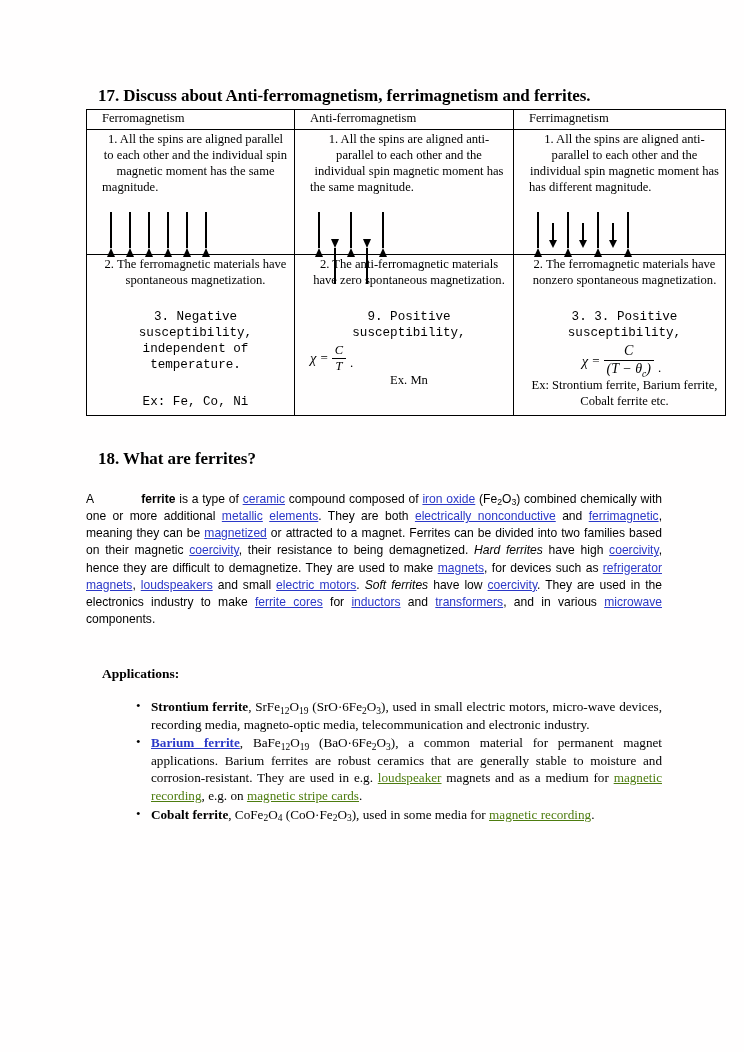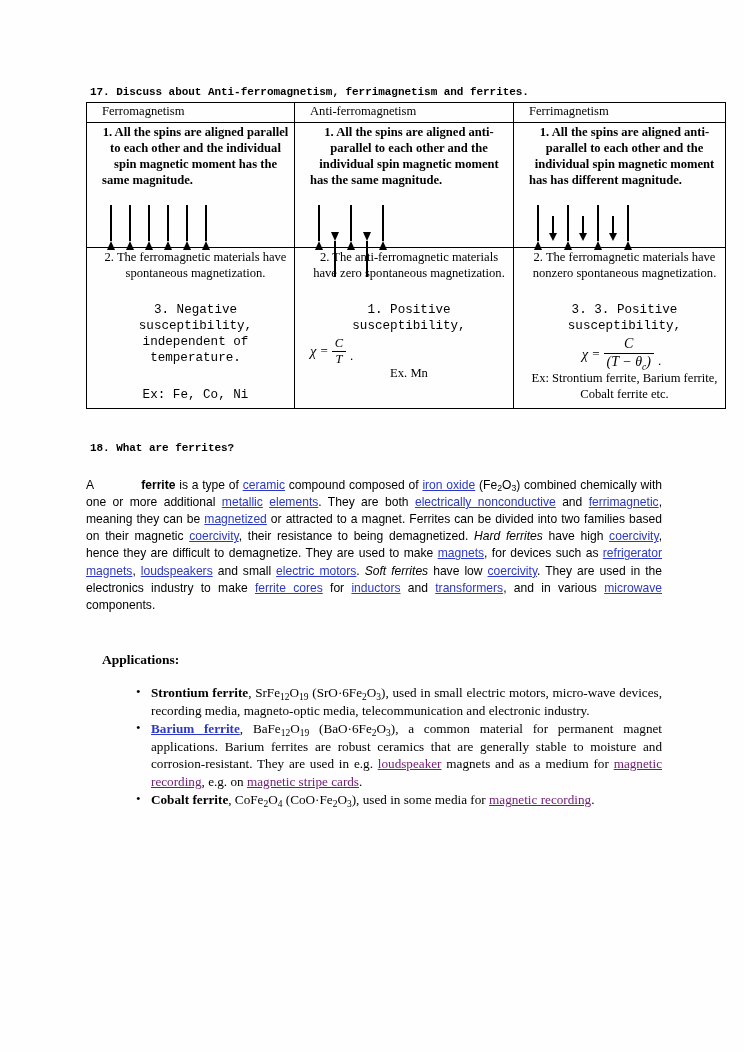--- a/index.html
+++ b/index.html
@@ -24,25 +24,25 @@
   }
   .content {
     position: absolute;
     left: 86px;
     top: 86px;
     width: 576px;
   }
 
   
   .q-heading {
-    font-family: Liberation Mono, monospace;
+    font-family: Liberation Serif, serif;
     font-weight: bold;
-    font-size: 11px;
+    font-size: 17px;
     line-height: 1.18;
-    margin: 0 0 3px 4px;
+    margin: 0 0 3px 12px;
     letter-spacing: -0.05px;
   }
 
   
   table.cmp {
     border-collapse: collapse;
     width: 576px;
     table-layout: fixed;
     margin: 0;
   }
@@ -53,21 +53,21 @@
     font-family: "Liberation Serif", serif;
     font-size: 12.6px;
     line-height: 1.27;
   }
   td.c1 { width: 187px; }
   td.c2 { width: 198px; }
   td.c3 { width: 191px; }
 
   .hdr-cell { padding-top: 1px !important; padding-bottom: 2px !important; }
 
-  .just { text-align: justify; text-align-last: left; font-weight: bold; }
+  .just { text-align: justify; text-align-last: left; }
   .para { margin: 0; text-align: center; }
   .gap-blk { margin-top: 21px; font-family: Liberation Mono, monospace; }
 
   
   .spins {
     display: flex;
     align-items: flex-end;
     height: 46px;
     margin-top: 6px;
     margin-bottom: 2px;
@@ -140,21 +140,21 @@
     text-align-last: left;
     margin: 0;
   }
   .bodytext b { font-weight: bold; padding-left: 44px; }
   .bodytext i { font-style: italic; }
 
   a.lnk, .lnk {
     color: #2B38C8;
     text-decoration: underline;
   }
-  .lnk-serif { color: #701a75; text-decoration: underline; }
+  .lnk-serif { color: #4d7c0f; text-decoration: underline; }
   .lnk-bold { color: #2B38C8; text-decoration: underline; font-weight: bold; }
 
   sub { font-size: 0.72em; line-height: 0; vertical-align: baseline; position: relative; bottom: -0.25em; }
 
   
   .app-heading {
     font-family: "Liberation Serif", serif;
     font-weight: bold;
     font-size: 13.5px;
     margin: 16px;
@@ -290,21 +290,21 @@
       </tr>
 
       <tr>
         <td class="c1">
           <p class="para">2. The ferromagnetic materials have spontaneous magnetization.</p>
           <p class="para gap-blk">3. Negative susceptibility, independent of temperature.</p>
           <p class="para gap-blk">Ex: Fe, Co, Ni</p>
         </td>
         <td class="c2">
           <p class="para">2. The anti-ferromagnetic materials have zero spontaneous magnetization.</p>
-          <p class="para gap-blk">1. Positive susceptibility,</p>
+          <p class="para gap-blk">9. Positive susceptibility,</p>
           <div class="mathline">
             <span class="chi">χ</span>
             <span class="eq">=</span>
             <span class="frac">
               <span class="num">C</span>
               <span class="bar"></span>
               <span class="den">T</span>
             </span>
             <span class="trail">.</span>
           </div>

